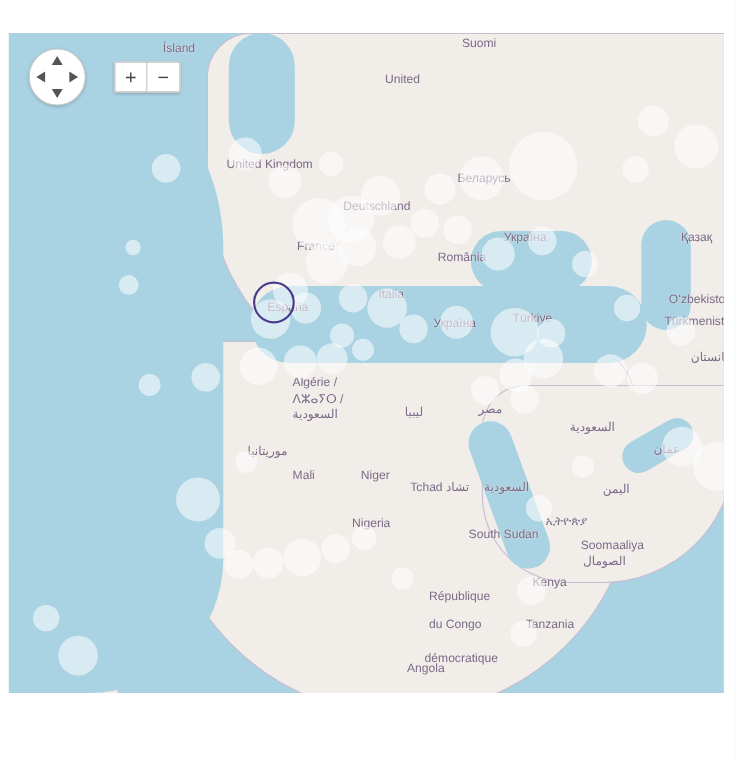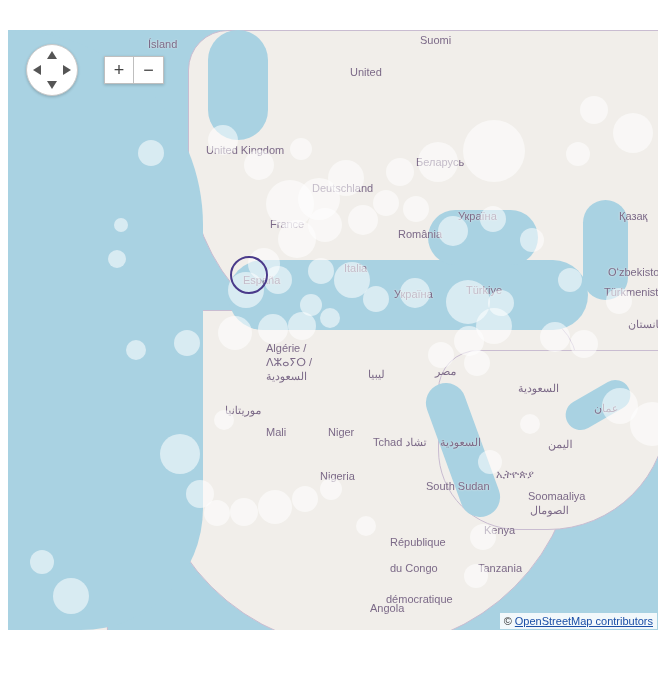--- a/index.html
+++ b/index.html
@@ -257,17 +257,14 @@
     <div class="arrow arrow-down"></div>
     <div class="arrow arrow-left"></div>
     <div class="arrow arrow-right"></div>
   </div>
 
   <div class="zoom-ctrl">
     <div class="zoom-btn">+</div>
     <div class="zoom-btn">−</div>
   </div>
 
-  <div class="attr">
-    <span>© </span><a>OpenStreetMap contributors</a>
-  </div>
 
 </div>
 
 </body></html>

